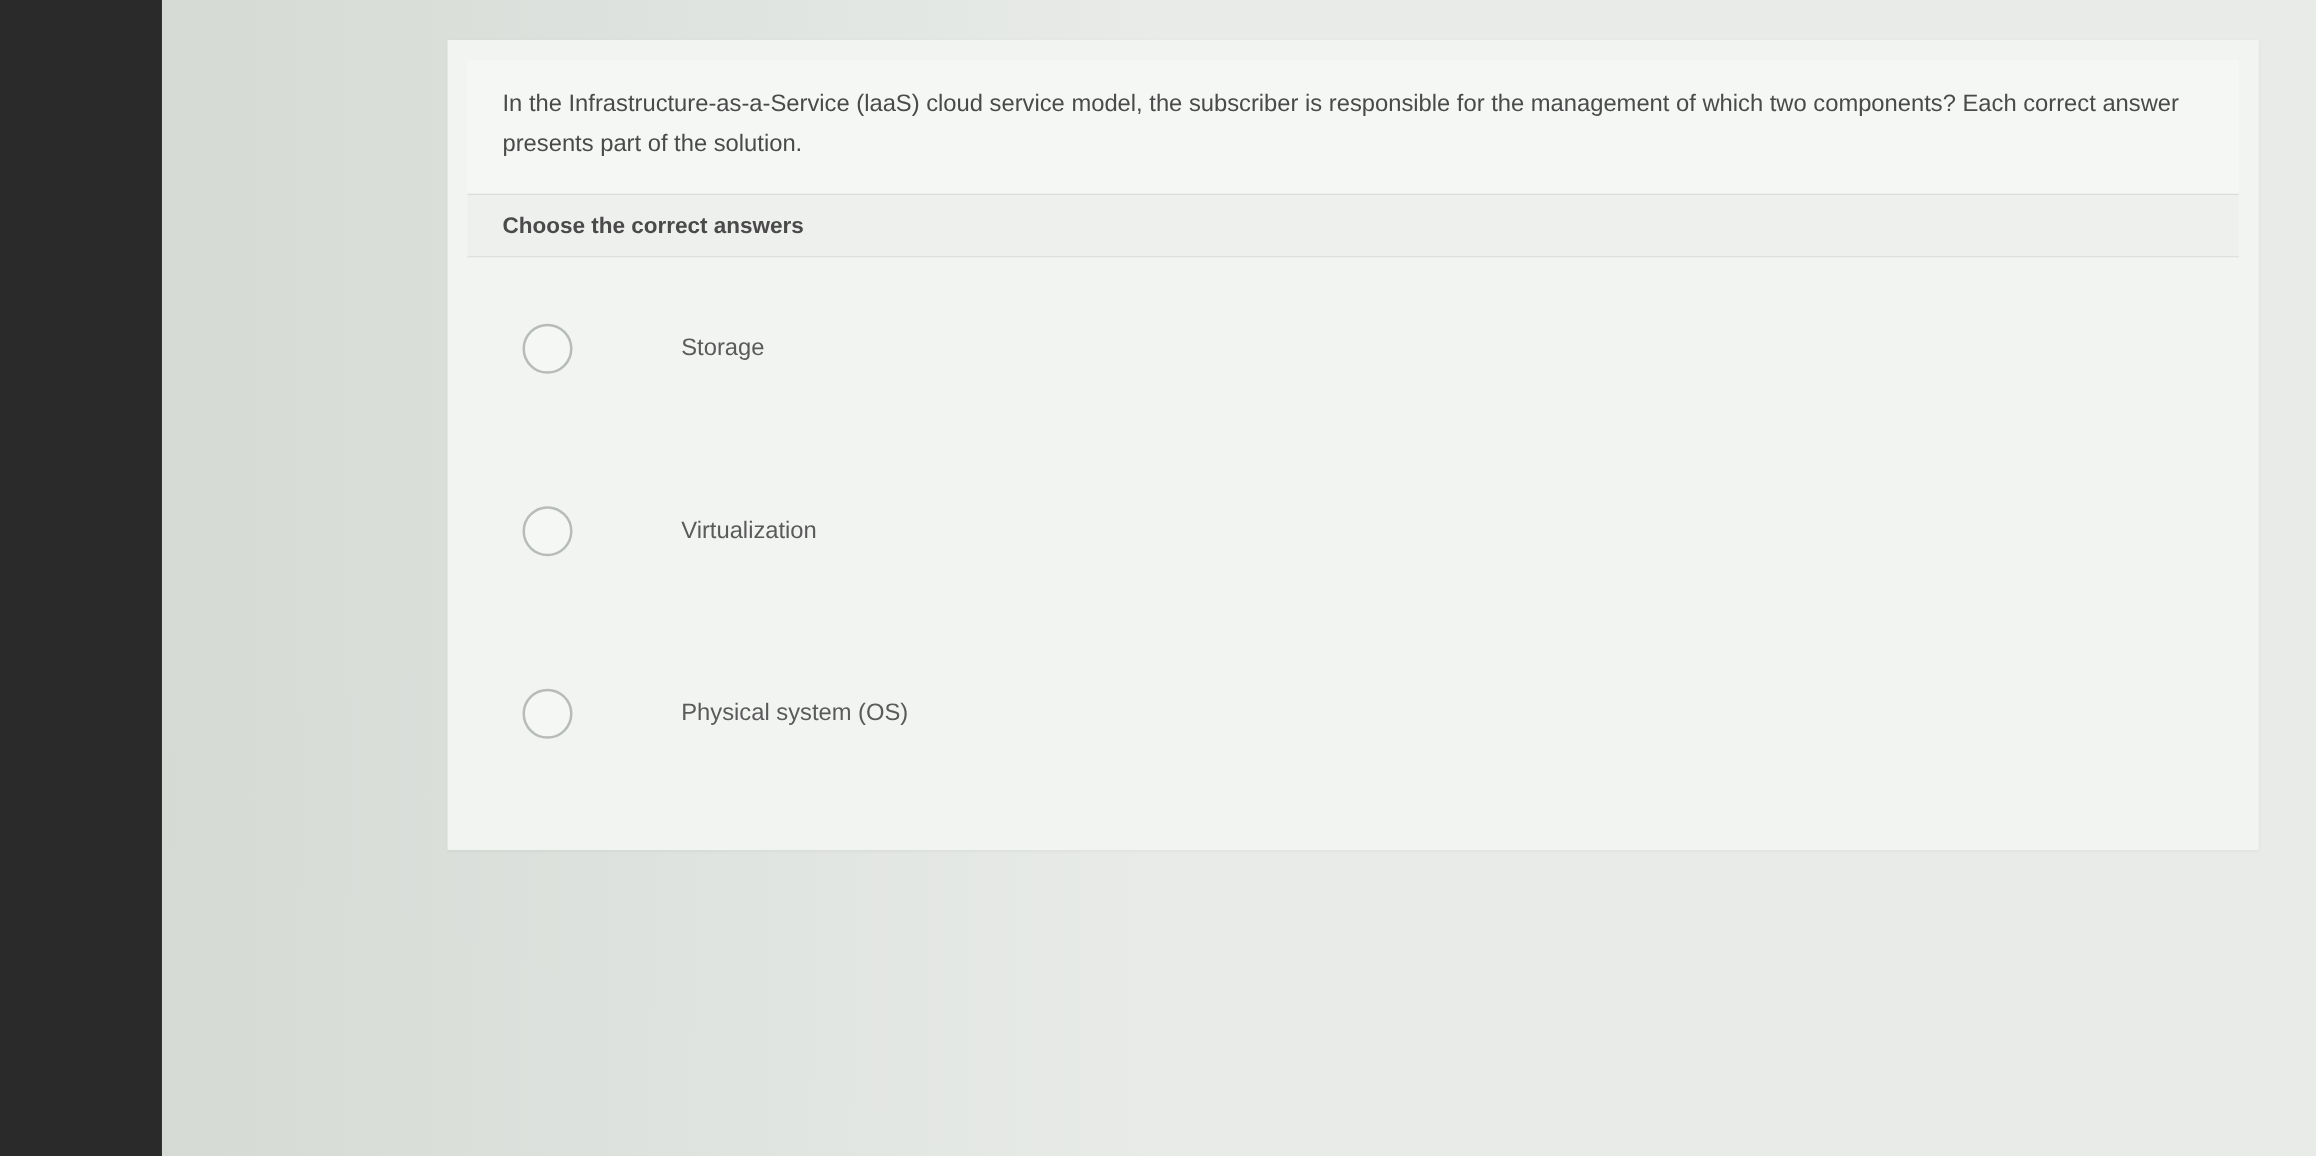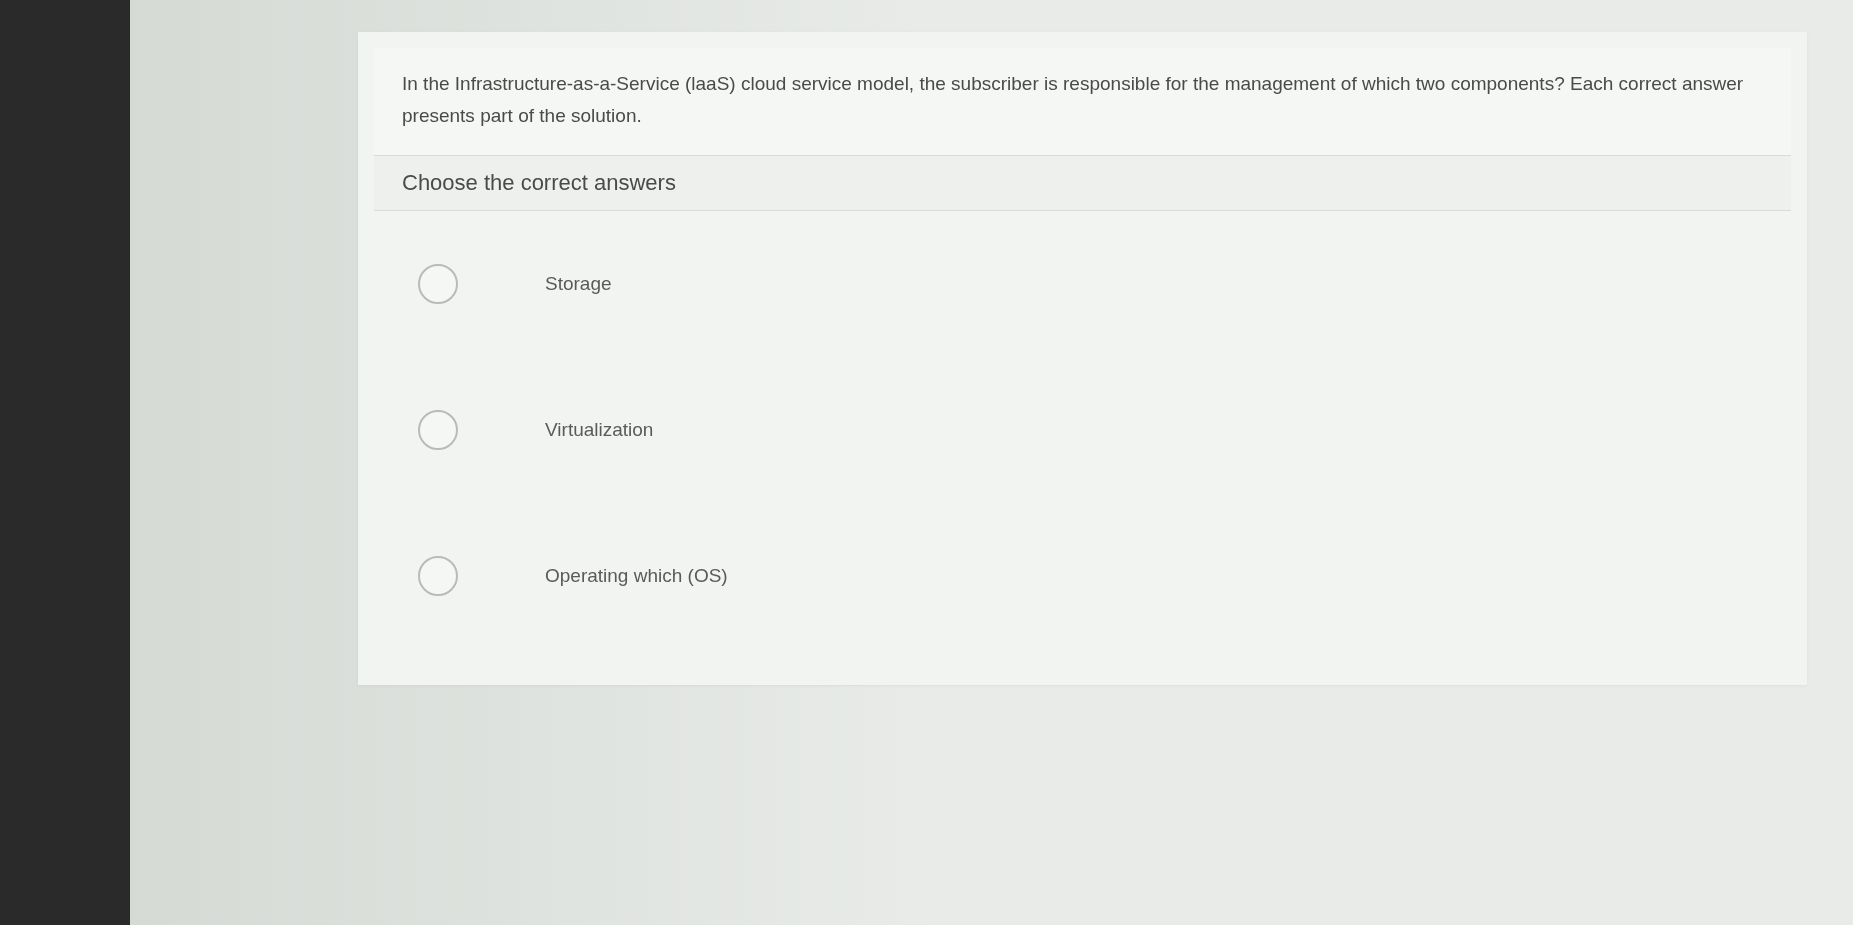--- a/index.html
+++ b/index.html
@@ -27,23 +27,23 @@
     .question-text {
       padding: 20px 28px 22px 28px;
       font-size: 19px;
       color: #4a4a4a;
       line-height: 1.7;
       border-bottom: 1px solid #d8dbd8;
       background: #f5f7f5;
     }
     .instruction-bar {
       padding: 14px 28px;
-      font-size: 22px;
+      font-size: 18px;
       color: #4a4a4a;
-      font-weight: 400;
+      font-weight: 700;
       background: #eef0ee;
       border-bottom: 1px solid #d8dbd8;
     }
     .options-container {
       padding: 30px 28px 40px 28px;
       background: #f2f4f2;
     }
     .option-row {
       display: flex;
       align-items: center;
@@ -84,18 +84,18 @@
 
 
 
       <div class="option-row">
         <div class="radio-circle"></div>
         <div class="option-label">Virtualization</div>
       </div>
 
       <div class="option-row">
         <div class="radio-circle"></div>
-        <div class="option-label">Operating which (OS)</div>
+        <div class="option-label">Physical system (OS)</div>
       </div>
 
     </div>
   </div>
 </div>
 
 </body></html>

